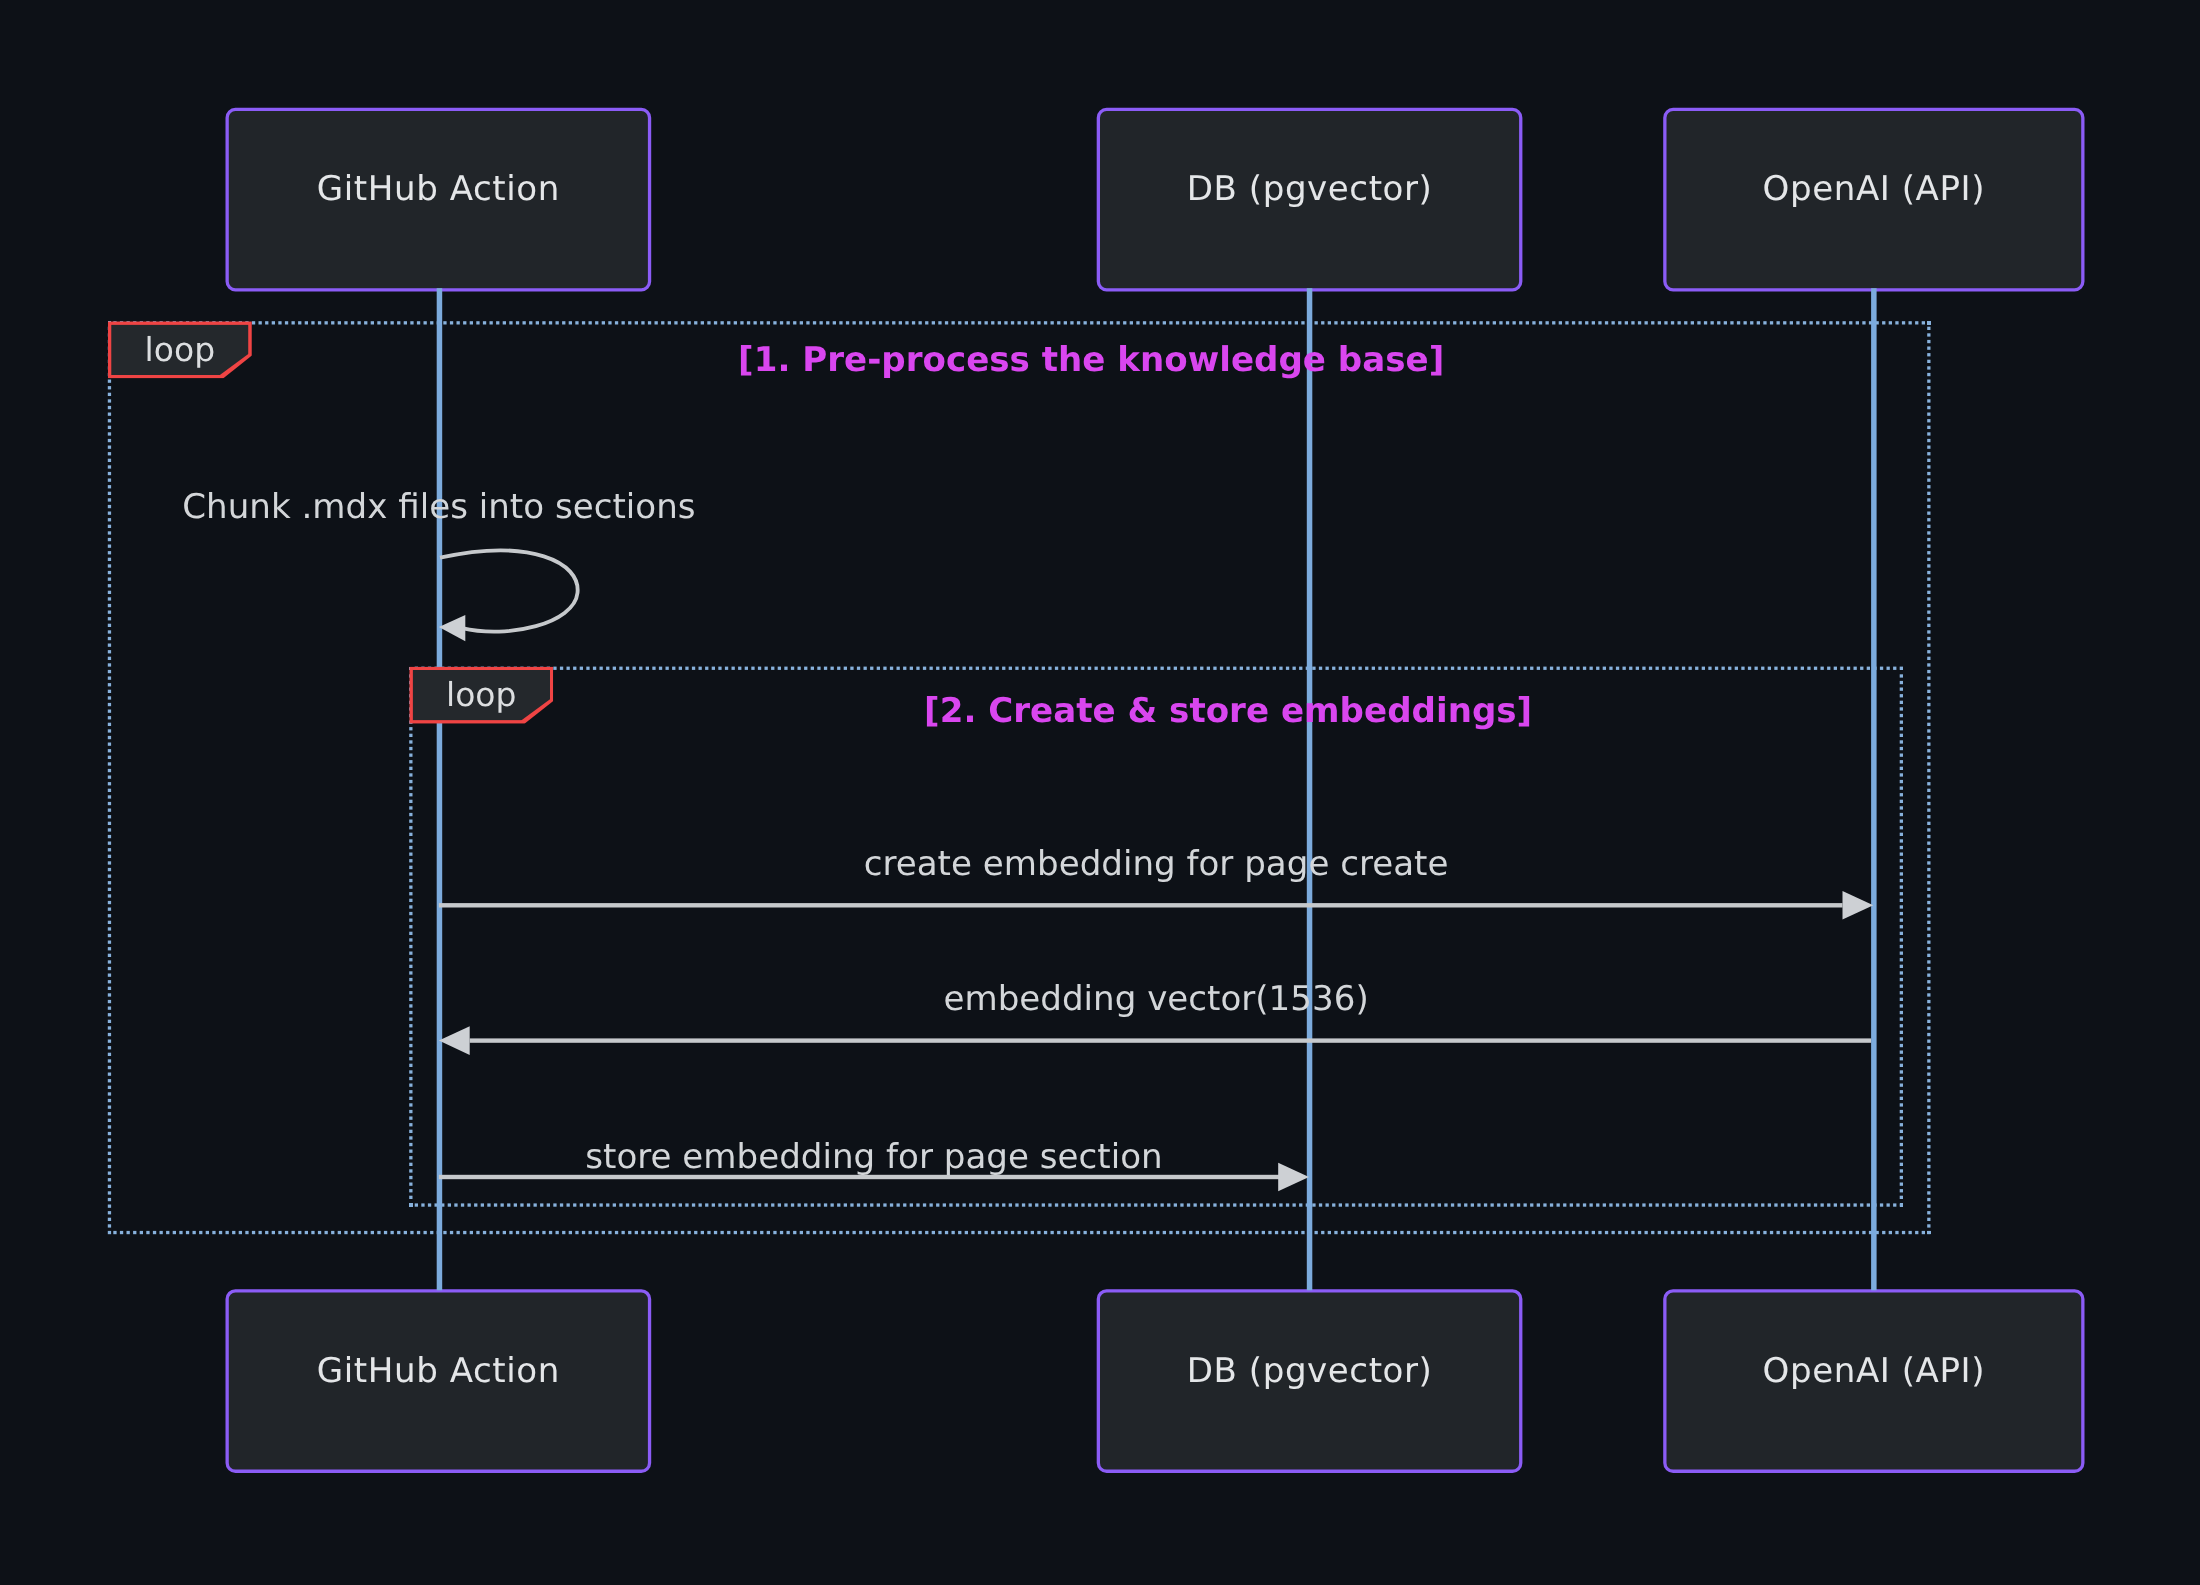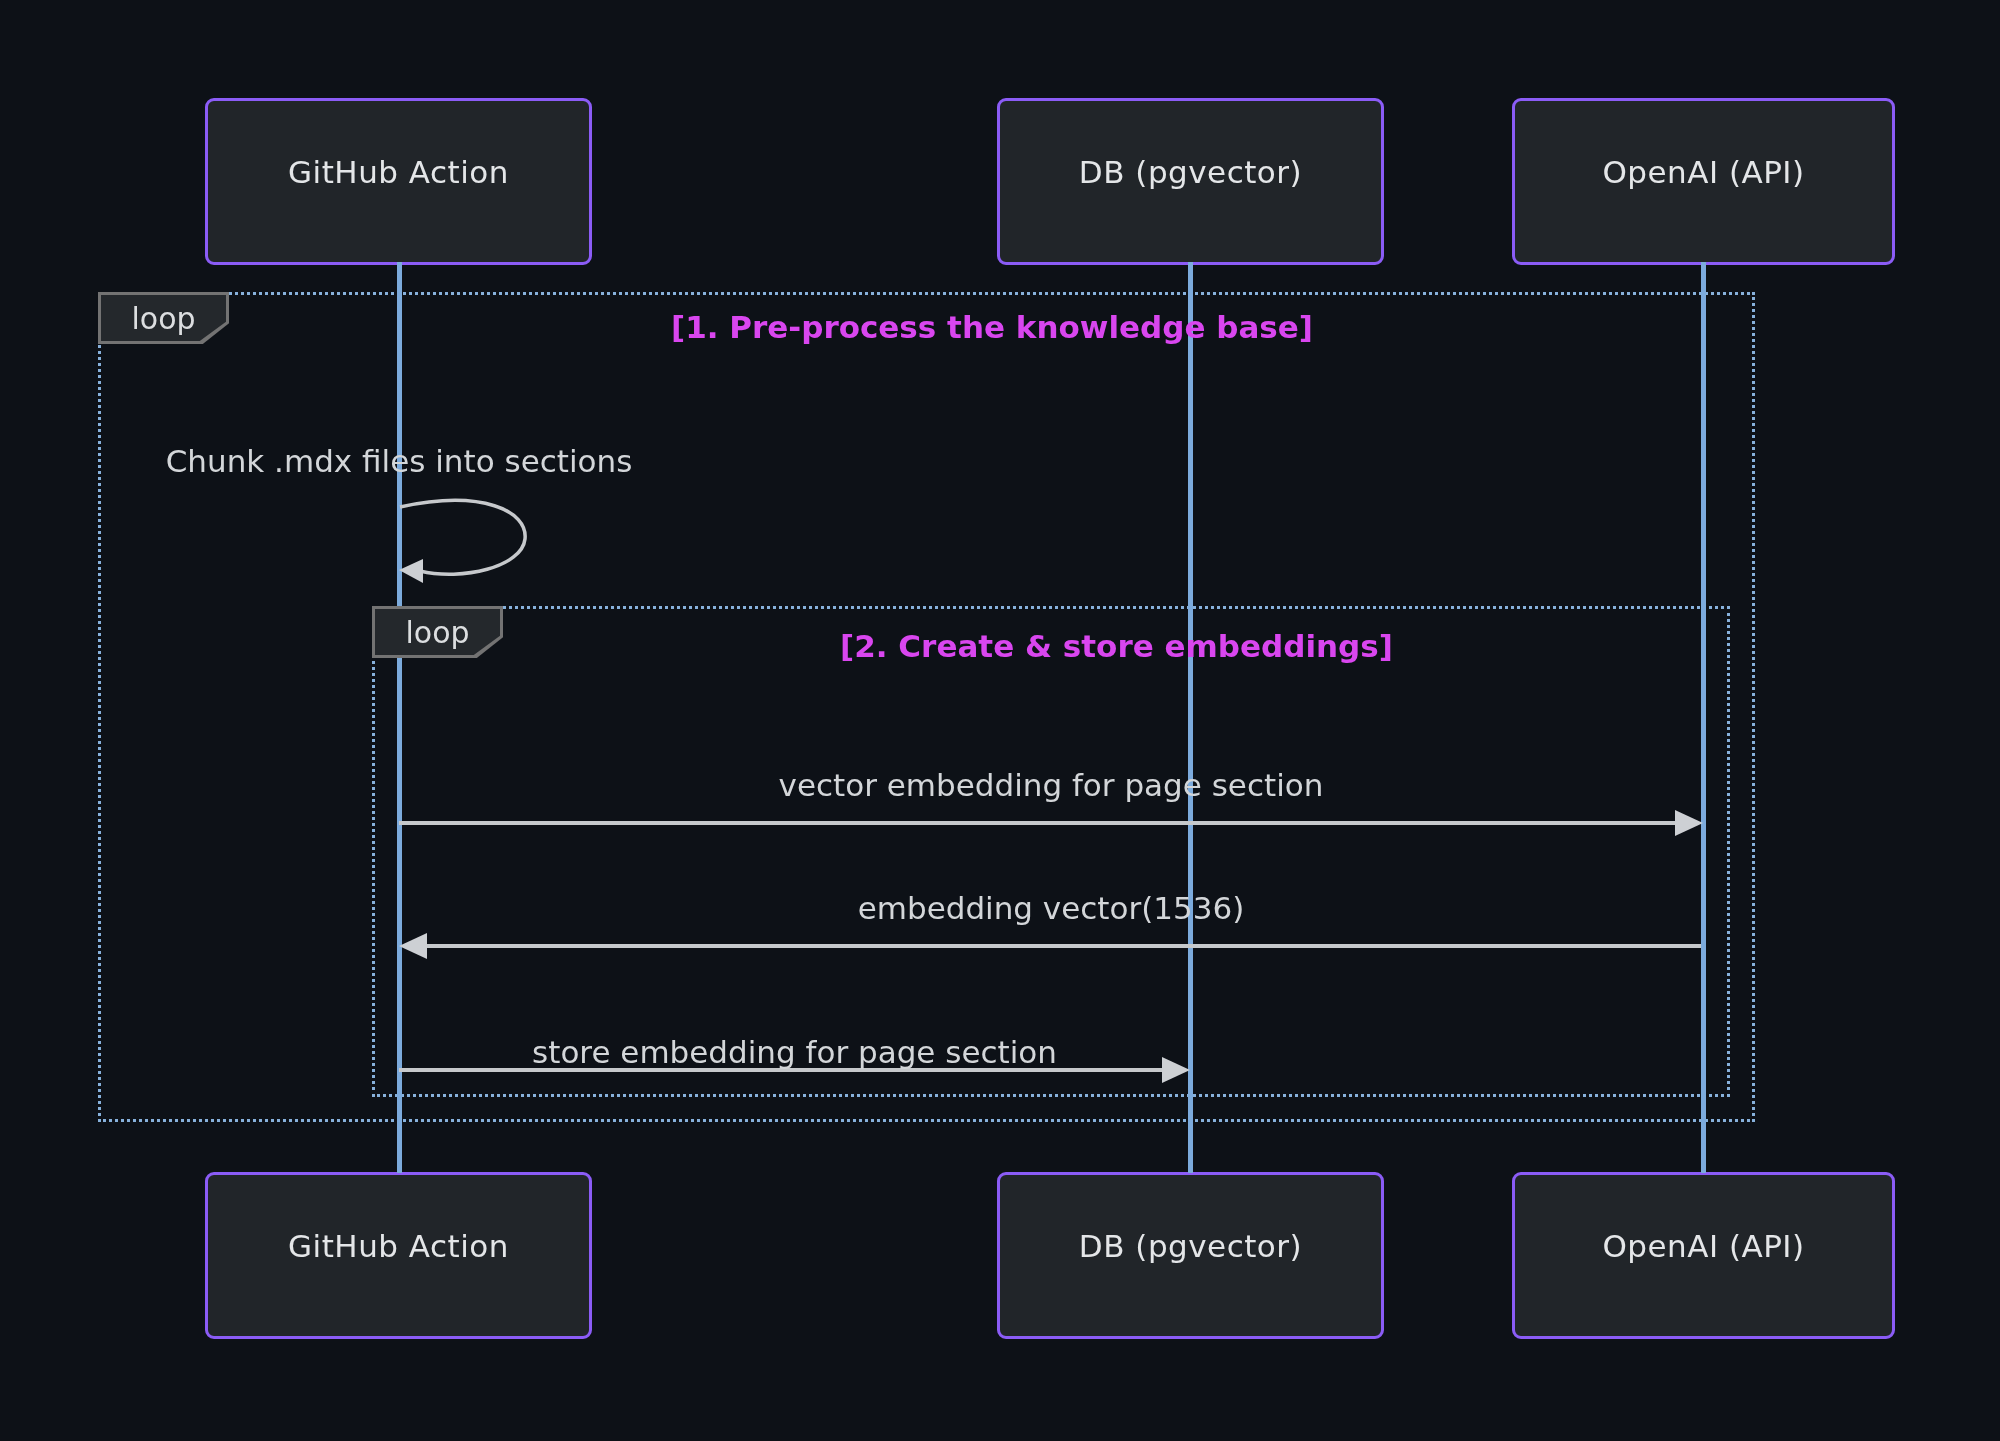--- a/index.html
+++ b/index.html
@@ -12,21 +12,21 @@
     position:absolute;width:387px;height:167px;box-sizing:border-box;
     background:#212529;border:3px solid #8b5cf6;border-radius:9px;
     display:flex;align-items:center;justify-content:center;
     color:#e4e6e8;font-size:31px;letter-spacing:.5px;
   }
   .actor span{transform:translateY(-10px);}
   
   .lifeline{position:absolute;top:262px;height:911px;width:5px;background:#7cabdd;}
   
   .loop-frame{position:absolute;box-sizing:border-box;border:3px dotted #87b1dc;background:transparent;}
-  .loop-label{position:absolute;width:131px;height:52px;background:#737373;
+  .loop-label{position:absolute;width:131px;height:52px;background:#ef4444;
     clip-path:polygon(0 0,100% 0,100% 60%,80% 100%,0 100%);z-index:5;}
   .loop-label .inner{position:absolute;left:3px;top:3px;right:3px;bottom:3px;background:#24282c;
     clip-path:polygon(0 0,100% 0,100% 58%,79% 100%,0 100%);
     display:flex;align-items:center;justify-content:center;
     color:#dcdee0;font-size:30px;}
   .loop-title{position:absolute;text-align:center;color:#d946ef;font-size:31px;font-weight:bold;z-index:4;}
   
   .msg-text{position:absolute;text-align:center;color:#d3d6d9;font-size:31px;z-index:4;}
   .msg-line{position:absolute;height:4px;background:#c6c9cc;z-index:3;}
   .arrowhead{position:absolute;width:0;height:0;z-index:3;}
@@ -80,21 +80,21 @@
     <polygon points="27,62 27,86 3,73" fill="#cdd0d4"></polygon>
   </svg>
 
   <div class="loop-label" style="left:372px;top:606px;">
     <div class="inner">
         <span>loop</span>
       </div>
   </div>
   <div class="loop-title" style="left:503px;top:628px;width:1227px;">[2. Create &amp; store embeddings]</div>
 
-  <div class="msg-text" style="left:399px;top:767px;width:1304px;">vector embedding for page section</div>
+  <div class="msg-text" style="left:399px;top:767px;width:1304px;">create embedding for page create</div>
   <div class="msg-line" style="left:399px;top:821px;width:1276px;"></div>
   <div class="arrowhead right" style="left:1675px;top:810px;"></div>
 
   <div class="msg-text" style="left:399px;top:890px;width:1304px;">embedding vector(1536)</div>
   <div class="msg-line" style="left:427px;top:944px;width:1274px;"></div>
   <div class="arrowhead left" style="left:399px;top:933px;"></div>
 
   <div class="msg-text" style="left:399px;top:1014px;width:791px;margin-top:20px;">store embedding for page section</div>
   <div class="msg-line" style="left:399px;top:1068px;width:764px;"></div>
   <div class="arrowhead right" style="left:1162px;top:1057px;"></div>

